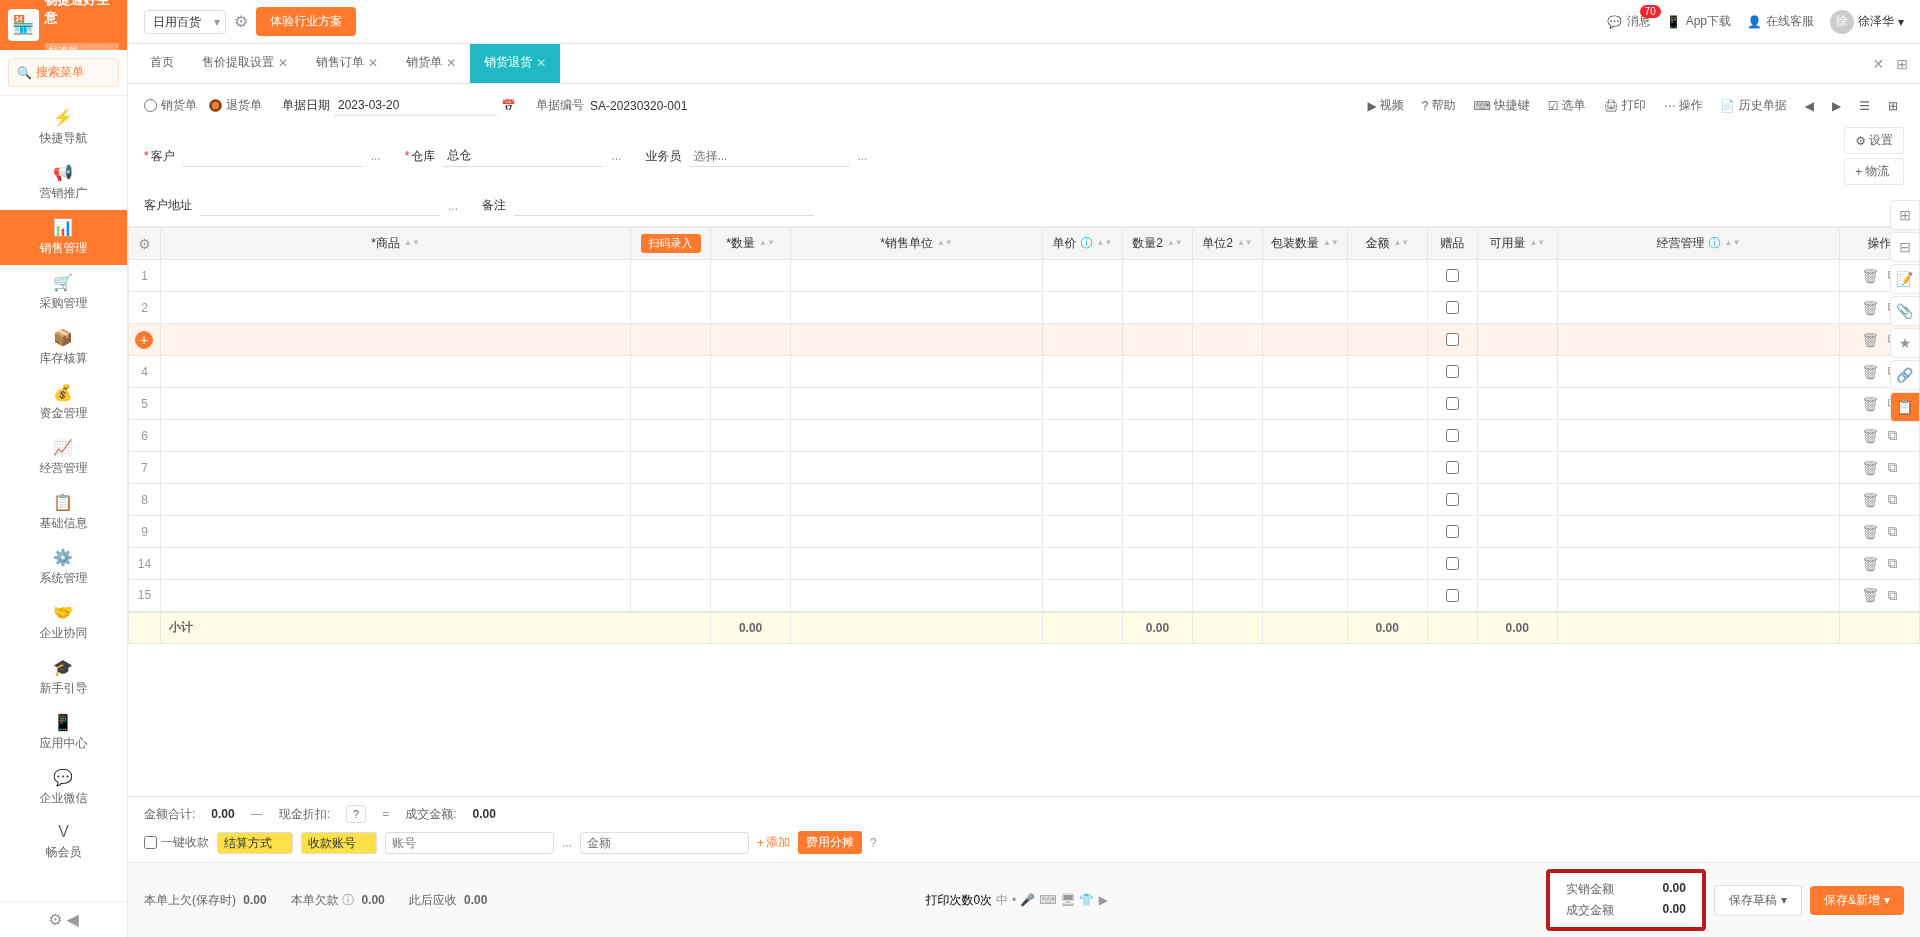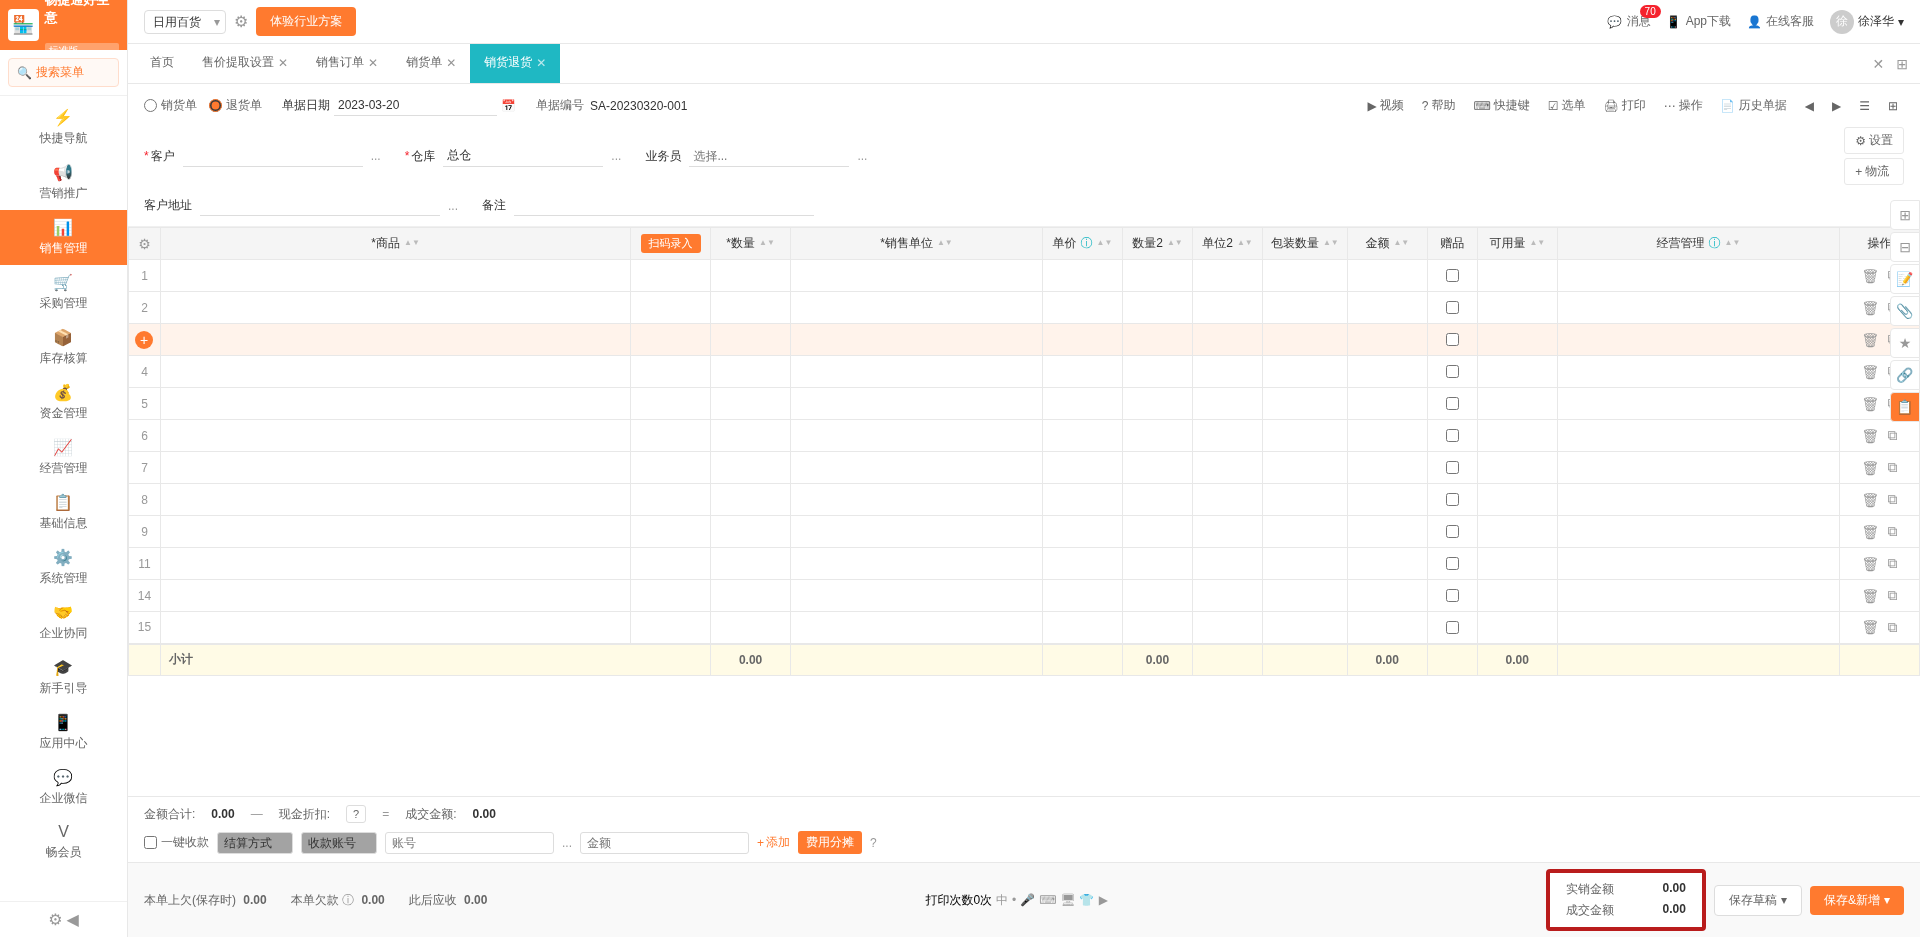--- a/index.html
+++ b/index.html
@@ -70,21 +70,21 @@
 
     
     .bottom-bar { background: #fff; border-top: 1px solid #e8e8e8; padding: 8px 16px; flex-shrink: 0; }
     .bottom-bar-top { display: flex; align-items: center; gap: 16px; margin-bottom: 8px; }
     .amount-label { color: #666; }
     .amount-value { color: #333; font-weight: bold; }
     .amount-separator { color: #999; }
     .calc-btn { background: none; border: 1px solid #ddd; border-radius: 3px; padding: 2px 6px; cursor: pointer; color: #666; font-size: 11px; }
     .bottom-bar-bottom { display: flex; align-items: center; gap: 8px; }
     .bottom-check { display: flex; align-items: center; gap: 4px; color: #666; }
-    .bottom-select { border: 1px solid #ddd; border-radius: 3px; padding: 3px 20px 3px 6px; appearance: none; background: #a3a3a3; color: #333; cursor: pointer; text-align: center; }
+    .bottom-select { border: 1px solid #ddd; border-radius: 3px; padding: 3px 20px 3px 6px; appearance: none; background: #fde047; color: #333; cursor: pointer; text-align: center; }
     .bottom-input { border: 1px solid #ddd; border-radius: 3px; padding: 3px 6px; color: #333; }
     .add-fee-btn { background: none; border: none; cursor: pointer; color: #ff7a2f; font-size: 13px; display: flex; align-items: center; gap: 2px; }
     .fee-split-btn { background: #ff7a2f; color: #fff; border: none; border-radius: 3px; padding: 3px 8px; cursor: pointer; font-size: 12px; }
     .help-icon { color: #999; cursor: pointer; }
 
     
     .footer-info { background: #f9f9f9; border-top: 1px solid #e8e8e8; padding: 6px 16px; display: flex; align-items: center; justify-content: space-between; flex-shrink: 0; }
     .footer-left { display: flex; gap: 24px; color: #666; font-size: 12px; }
     .footer-center { display: flex; align-items: center; gap: 4px; }
     .footer-right { display: flex; gap: 8px; align-items: center; }
@@ -669,45 +669,20 @@
               <td></td>
               <td></td>
               <td>
                 <div class="action-icons">
                   <button class="action-icon-btn">🗑</button>
                   <button class="action-icon-btn">⧉</button>
                 </div>
               </td>
             </tr>
             <tr>
-              <td class="row-num">11</td>
-              <td><input type="text" style="border: none; width: 100%; background: transparent; outline: none;"></td>
-              <td></td>
-              <td></td>
-              <td></td>
-              <td></td>
-              <td></td>
-              <td></td>
-              <td></td>
-              <td></td>
-              <td>
-                <div class="checkbox-cell">
-                  <input type="checkbox" style="">
-                </div>
-              </td>
-              <td></td>
-              <td></td>
-              <td>
-                <div class="action-icons">
-                  <button class="action-icon-btn">🗑</button>
-                  <button class="action-icon-btn">⧉</button>
-                </div>
-              </td>
-            </tr>
-            <tr>
               <td class="row-num">14</td>
               <td><input type="text" style="border: none; width: 100%; background: transparent; outline: none;"></td>
               <td></td>
               <td></td>
               <td></td>
               <td></td>
               <td></td>
               <td></td>
               <td></td>
               <td></td>

